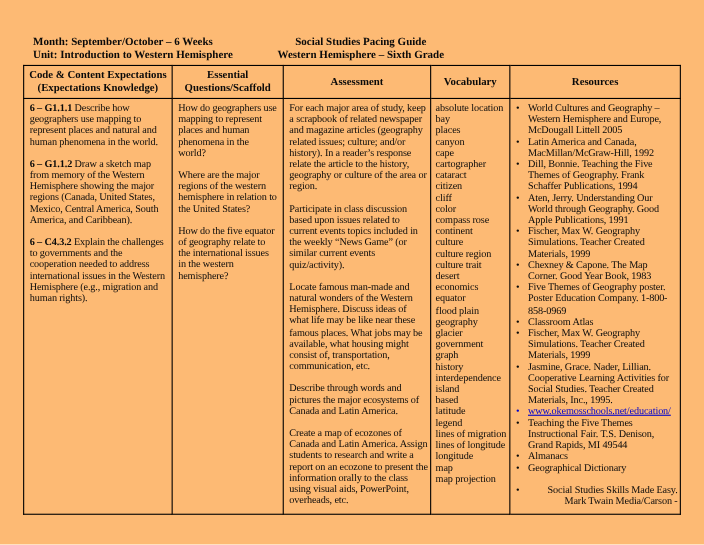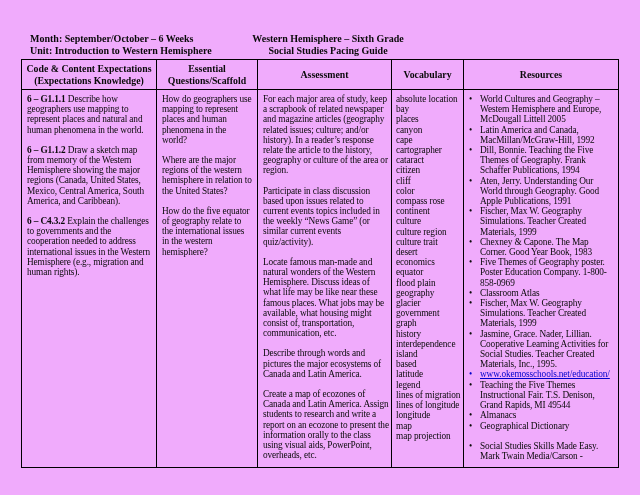--- a/index.html
+++ b/index.html
@@ -1,17 +1,17 @@
 <!DOCTYPE html>
 <html style="--link-color: #0000cc;"><head>
 <meta charset="utf-8">
 <style>
   html, body { margin:0; padding:0; background:#ffffff; }
   .page {
-    position:relative; width:640px; height:495px; background:#f0abfc;
+    position:relative; width:640px; height:495px; background:#fdba74;
     font-family:"Liberation Serif", serif; color:#0a0a0a; overflow:hidden;
   }
   .page-header { position:absolute; top:33px; left:0; right:0; font-weight:bold; font-size:10px; line-height:12px; }
   .header-left { position:absolute; left:30px; top:0; }
   .header-center { position:absolute; left:50%; margin-left:8px; transform:translateX(-50%); top:0; text-align:center; }
   .guide-table {
     position:absolute; top:59px; left:21px; width:597px;
     border-collapse:collapse; table-layout:fixed;
   }
   .guide-table th, .guide-table td { border:1px solid #000; }
@@ -27,35 +27,35 @@
   td.cell-assessment { padding-right:2px; }
   td.cell-vocab { padding:4px 1px 4px 4px; letter-spacing:-0.1px; }
   td.cell-resources { padding:4px 2px 6px 3px;margin-top:12px; }
   .para { margin:0 0 10px 0; }
   .para:last-child { margin-bottom:0; }
   .code { font-weight:bold; }
   .vocab-item { padding-left:13px; text-indent:-13px; }
   .res-item { position:relative; padding-left:13px; }
   .res-item::before { content:"\2022"; position:absolute; left:2px; top:0; }
   .res-item.link { color:var(--link-color,#0000cc); text-decoration:underline; }
-  .res-item.gap { margin-top:10px; }
+  .res-item.gap { margin-top:10px;text-align:right; }
 </style>
 </head>
 <body>
 
 <div class="page">
 
   <div class="page-header">
     <div class="header-left">
       <div>Month: September/October – 6 Weeks</div>
       <div>Unit: Introduction to Western Hemisphere</div>
     </div>
     <div class="header-center">
+      <div>Social Studies Pacing Guide</div>
       <div>Western Hemisphere – Sixth Grade</div>
-      <div>Social Studies Pacing Guide</div>
     </div>
   </div>
 
   <table class="guide-table">
     <colgroup>
       <col style="width:135px">
         <col style="width:101px">
         <col style="width:134px">
         <col style="width:72px">
         <col style="width:155px">

